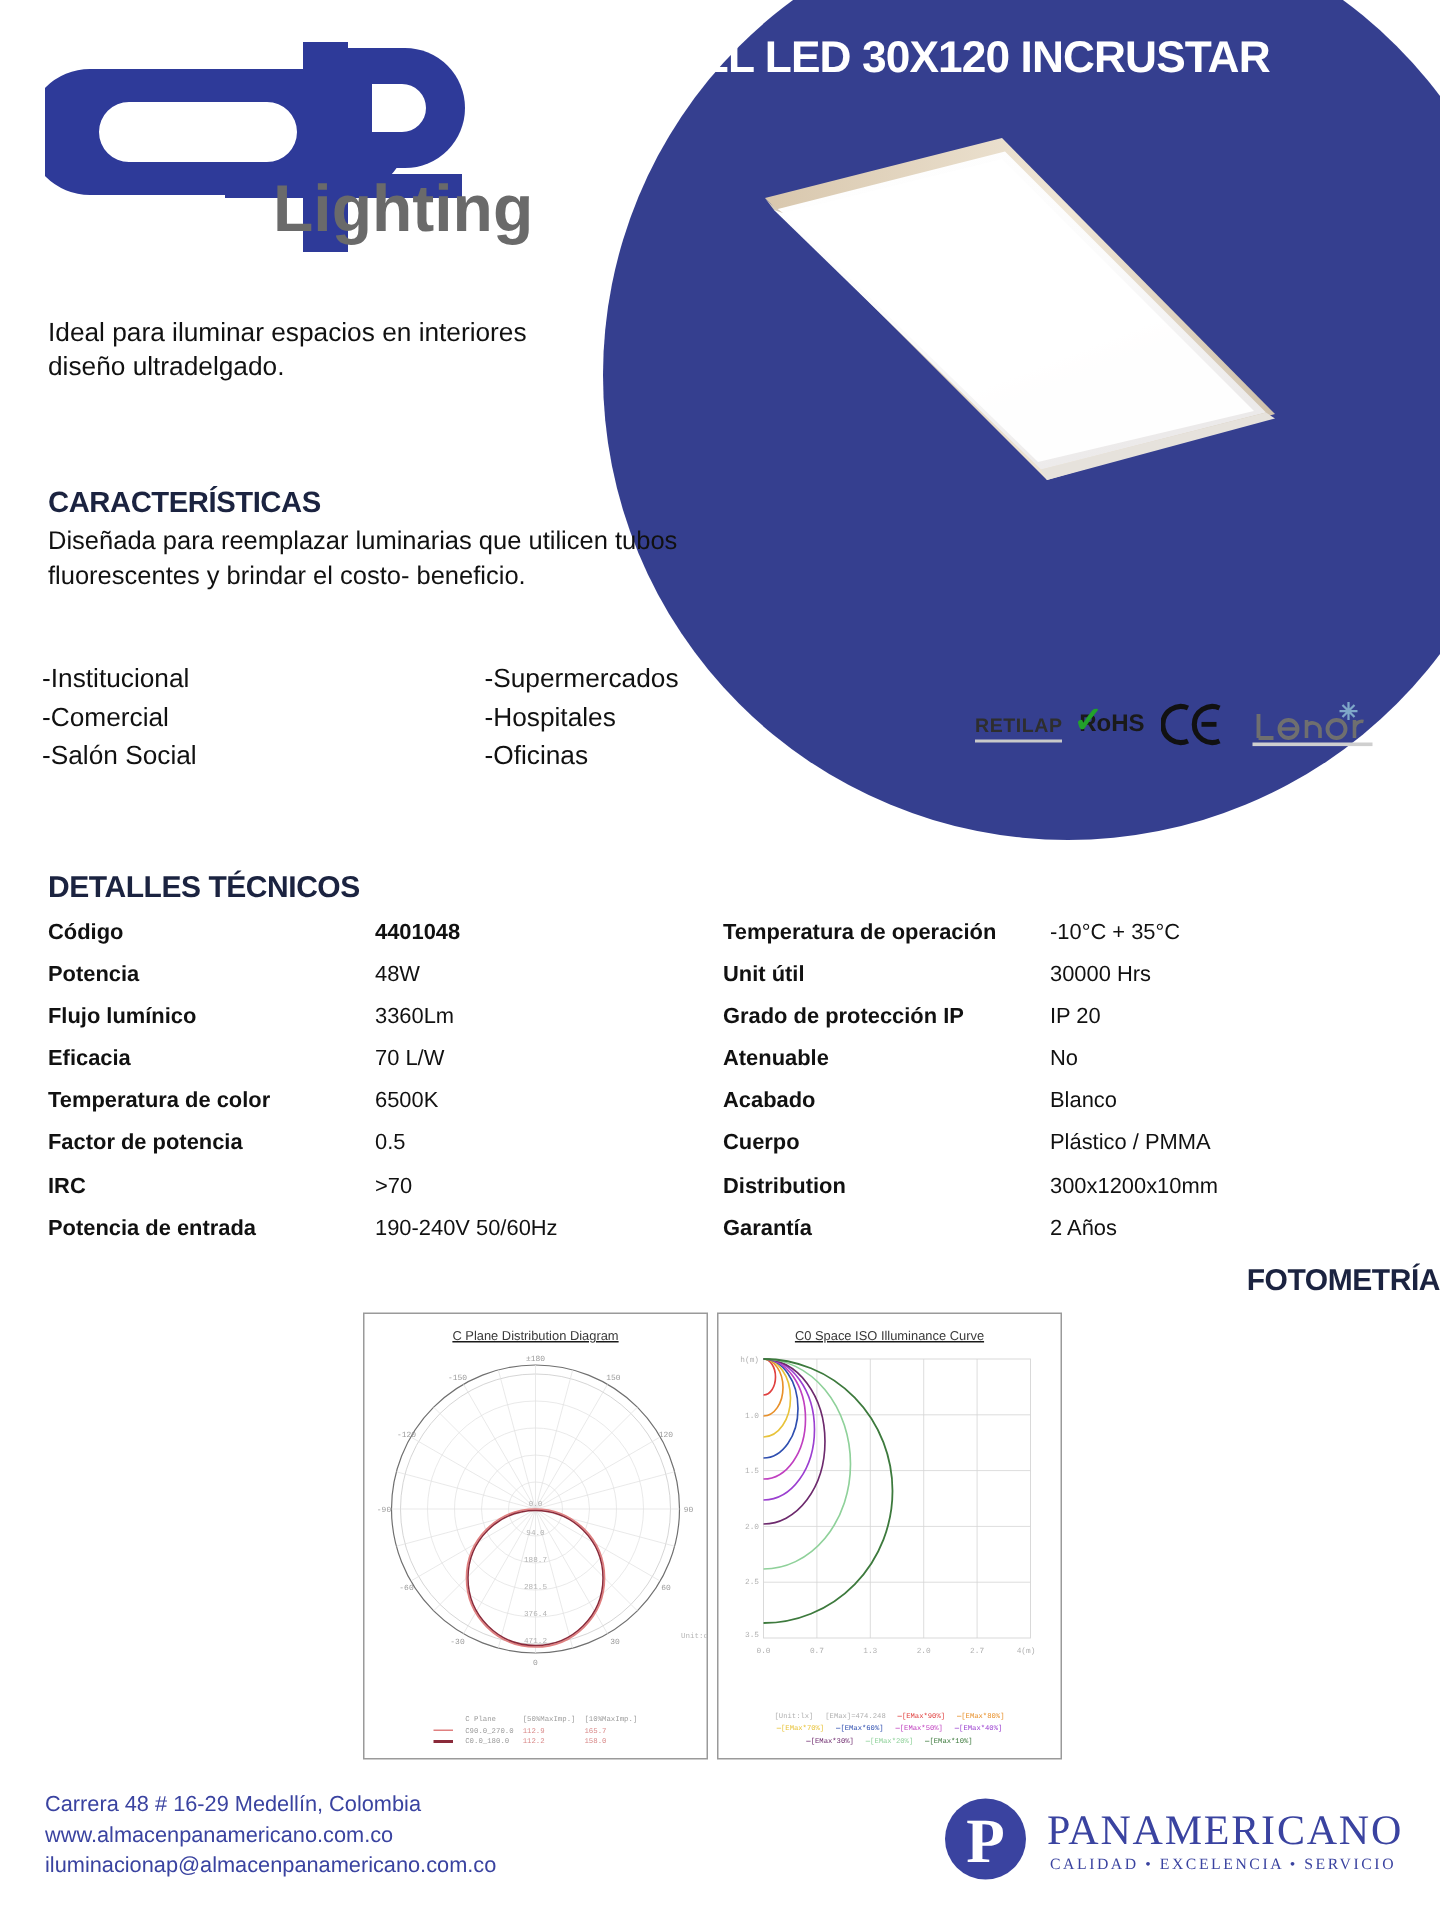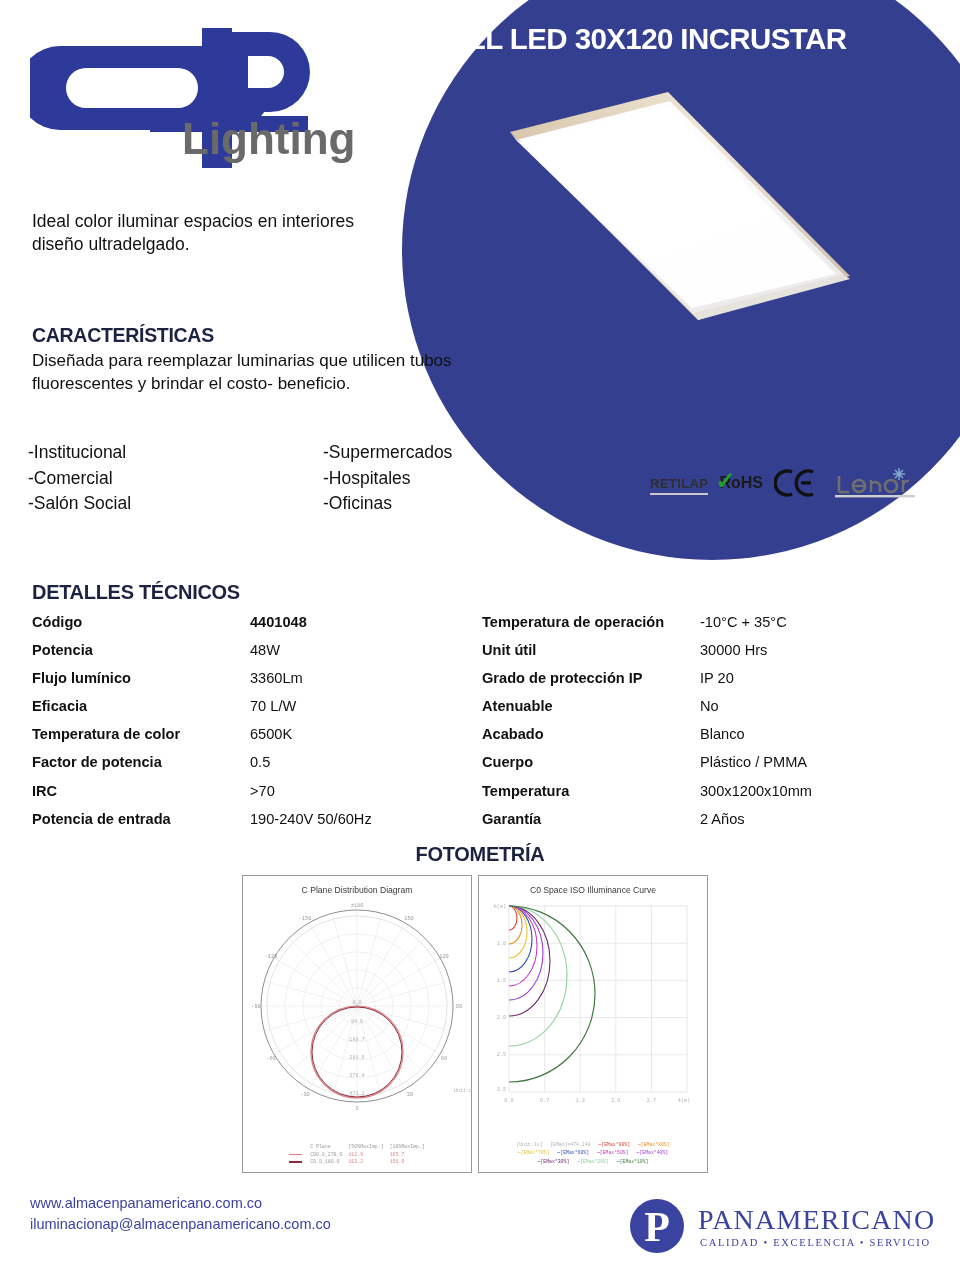--- a/index.html
+++ b/index.html
@@ -195,36 +195,37 @@
     color: #111;
   }
   .spec-value.bold { font-weight: bold; }
 
   
   .foto-head {
     position: absolute;
     top: 843px;
     left: 0;
     width: 960px;
-    text-align: center;
+    text-align: right;
     font-size: 20px;
     font-weight: bold;
     color: #1b2340;
     letter-spacing: -0.3px;
     z-index: 5;
   }
   .charts {
     position: absolute;
     top: 875px;
     left: 242px;
     width: 480px;
     height: 300px;
     display: flex;
     gap: 6px;
     z-index: 5;
+    text-decoration: underline;
   }
   .chart-box {
     width: 230px;
     height: 298px;
     border: 1px solid #9a9a9a;
     background: #fff;
     position: relative;
     box-sizing: border-box;
   }
   .chart-title {
@@ -349,21 +350,21 @@
     <path d="M196 14 h44 a40 40 0 0 1 0 80 h-44 z" fill="#2e3a99"></path>
     <path d="M218 38 h20 a16 16 0 0 1 0 32 h-20 z" fill="#ffffff"></path>
 
     <rect x="120" y="98" width="158" height="16" fill="#2e3a99"></rect>
 
     <text x="152" y="136" font-family="Liberation Sans, sans-serif" font-size="44" font-weight="bold" fill="#6a6a6a">Lighting</text>
   </svg>
 </div>
 
 <div class="intro">
-  <div>Ideal color iluminar espacios en interiores</div>
+  <div>Ideal para iluminar espacios en interiores</div>
   <div>diseño ultradelgado.</div>
 </div>
 
 <div class="caracteristicas">
   <div class="sec-head">CARACTERÍSTICAS</div>
   <div class="sec-body">Diseñada para reemplazar luminarias que utilicen tubos fluorescentes y brindar el costo- beneficio.</div>
 </div>
 
 <div class="aplicaciones">
   <div class="apps-cols">
@@ -467,21 +468,21 @@
       </div>
       <div class="spec-row">
         <div class="spec-label">Acabado</div>
         <div class="spec-value">Blanco</div>
       </div>
       <div class="spec-row">
         <div class="spec-label">Cuerpo</div>
         <div class="spec-value">Plástico / PMMA</div>
       </div>
       <div class="spec-row">
-        <div class="spec-label">Temperatura</div>
+        <div class="spec-label">Distribution</div>
         <div class="spec-value">300x1200x10mm</div>
       </div>
       <div class="spec-row">
         <div class="spec-label">Garantía</div>
         <div class="spec-value">2 Años</div>
       </div>
     </div>
   </div>
 </div>
 
@@ -641,20 +642,21 @@
         <span class="item" style="color:#8fd19a"><span class="dash">—</span><span>[EMax*20%]</span></span>
         <span class="item" style="color:#3d7a3d"><span class="dash">—</span><span>[EMax*10%]</span></span>
       </div>
     </div>
   </div>
 </div>
 
 <div class="footer-rule"></div>
 
 <div class="footer-contact">
+  <div>Carrera 48 # 16-29 Medellín, Colombia</div>
   <div>www.almacenpanamericano.com.co</div>
   <div>iluminacionap@almacenpanamericano.com.co</div>
 </div>
 
 <div class="footer-logo">
   <svg width="330" height="70" viewBox="0 0 330 70">
     <circle cx="37" cy="30" r="27" fill="#3a43a0"></circle>
     <text x="37" y="45" font-family="Liberation Serif, serif" font-size="42" font-weight="bold" fill="#ffffff" text-anchor="middle">P</text>
     <text x="78" y="33" font-family="Liberation Serif, serif" font-size="28" fill="#3a43a0" letter-spacing="1.2">PANAMERICANO</text>
     <text x="80" y="50" font-family="Liberation Serif, serif" font-size="10.5" fill="#3a43a0" letter-spacing="1.7">CALIDAD • EXCELENCIA • SERVICIO</text>

